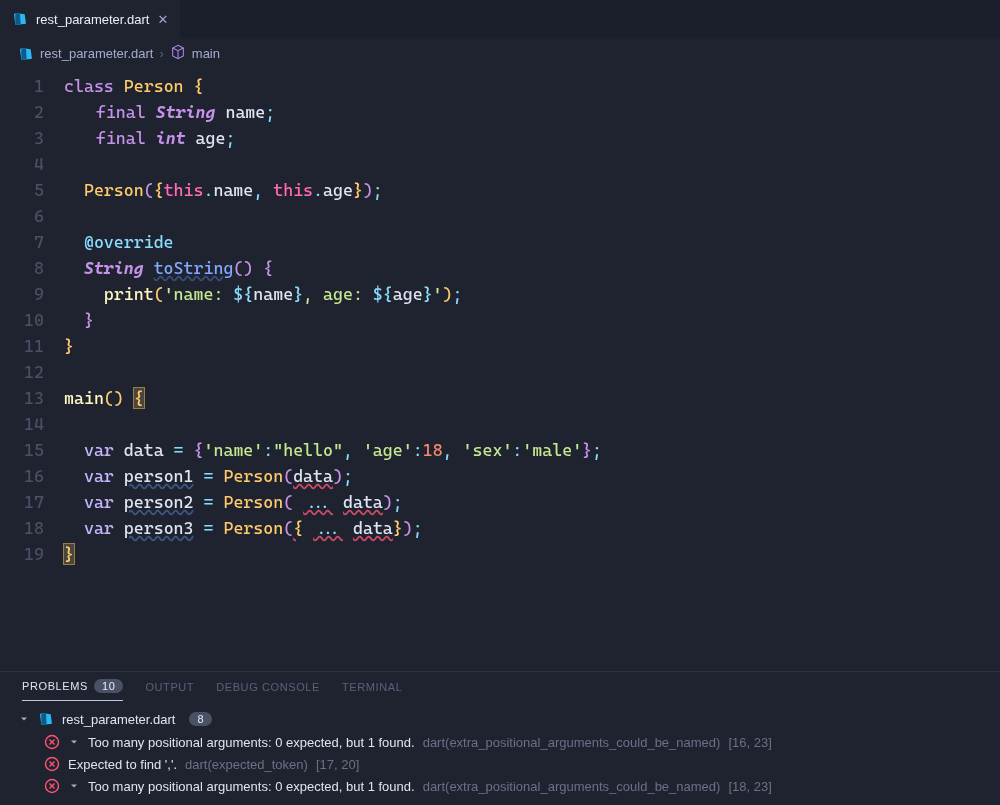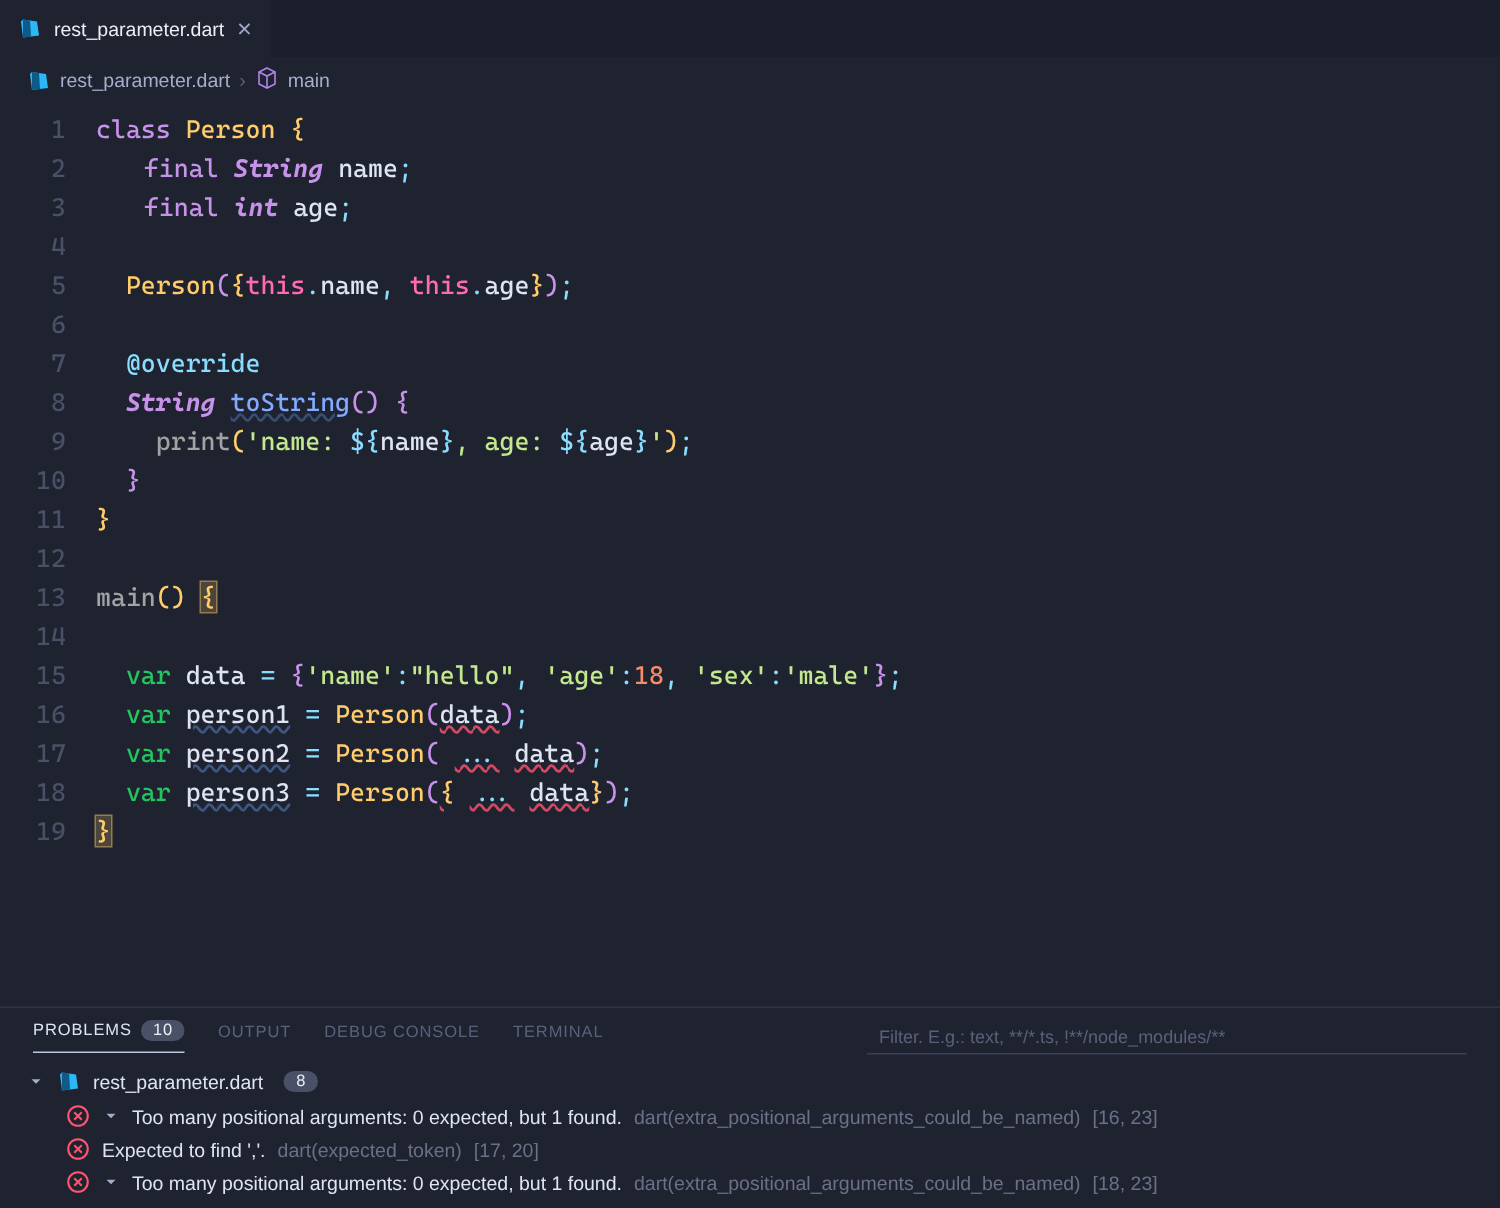--- a/index.html
+++ b/index.html
@@ -55,32 +55,32 @@
   color: #4a5065;
   padding-right: 20px;
   user-select: none;
 }
 .gutter div { height: 26px; }
 .code { flex: 1; position: relative; }
 .code-line { height: 26px; white-space: pre; position: relative; }
 .k-class { color: #c792ea; }
 .k-final { color: #c792ea; margin-left: 12px; }
 .k-this { color: #ff6ab3; }
-.k-var { color: #22c55e; text-align: right; }
+.k-var { color: #c4b5fd; text-align: right; }
 .type-name { color: #ffcb6b; }
 .type-builtin { color: #c792ea; font-style: italic; font-weight: bold; }
 .ident { color: #dfe4f4; }
 .punct { color: #89ddff; }
 .paren { color: #c792ea; }
 .paren2 { color: #ffcb6b; }
 .brace { color: #ffcb6b; }
 .str { color: #c3e88d; }
 .num { color: #f78c6c; }
 .ann { color: #89ddff; }
-.method { color: #a3a3a3; }
+.method { color: #fef9c3; }
 .method-def { color: #82aaff; text-decoration: underline wavy #6aa3ff55; }
 .warn-underline { text-decoration: underline wavy #6aa3ff66; }
 .err-underline { text-decoration: underline wavy #ff5370cc; }
 .interp { color: #89ddff; }
 .bracket-hi {
   background: #ffcb6b33; color: #ffcb6b;
   outline: 1px solid #ffcb6b88;
 }
 .panel {
   position: absolute; left: 0; right: 0; bottom: 0;
@@ -241,23 +241,20 @@
 </div>
 
 <div class="panel">
   <div class="panel-tabs">
     <span class="panel-tab active">
       <span>PROBLEMS</span><span class="badge">10</span>
     </span>
     <span class="panel-tab">OUTPUT</span>
     <span class="panel-tab">DEBUG CONSOLE</span>
     <span class="panel-tab">TERMINAL</span>
-    <span class="filter-input">
-      <input type="text" placeholder="Filter. E.g.: text, **/*.ts, !**/node_modules/**" style="">
-    </span>
   </div>
   <div class="problems-body">
     <div class="problem-file">
       <span class="chevron"><svg viewBox="0 0 16 16" fill="currentColor">
             <path d="M4 6l4 4 4-4z"></path>
           </svg></span>
       <span class="file-icon">
         <svg viewBox="0 0 24 24">
             <polygon points="5,3 19,5 21,19 5,21 3,5" fill="#2cb7f6"></polygon>
             <polygon points="5,3 12,4 13,20 5,21" fill="#0e5a8a"></polygon>

